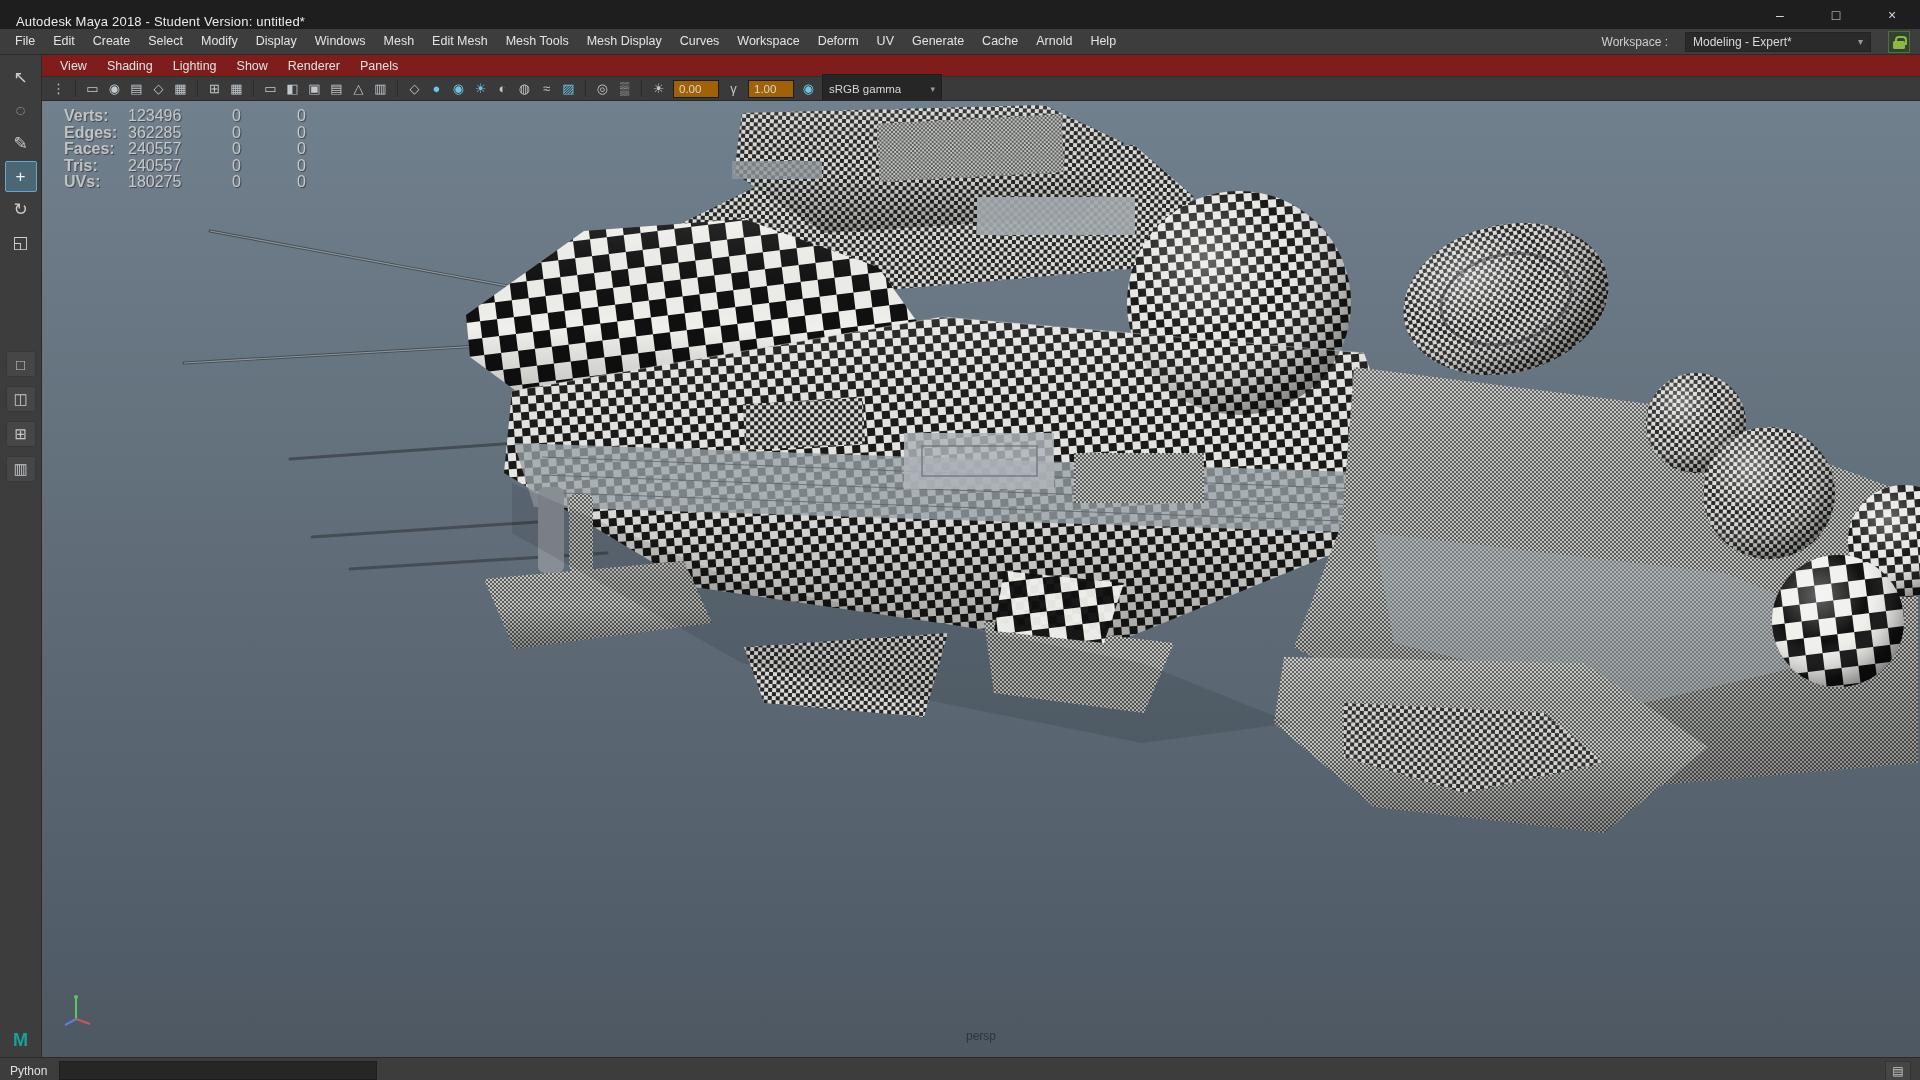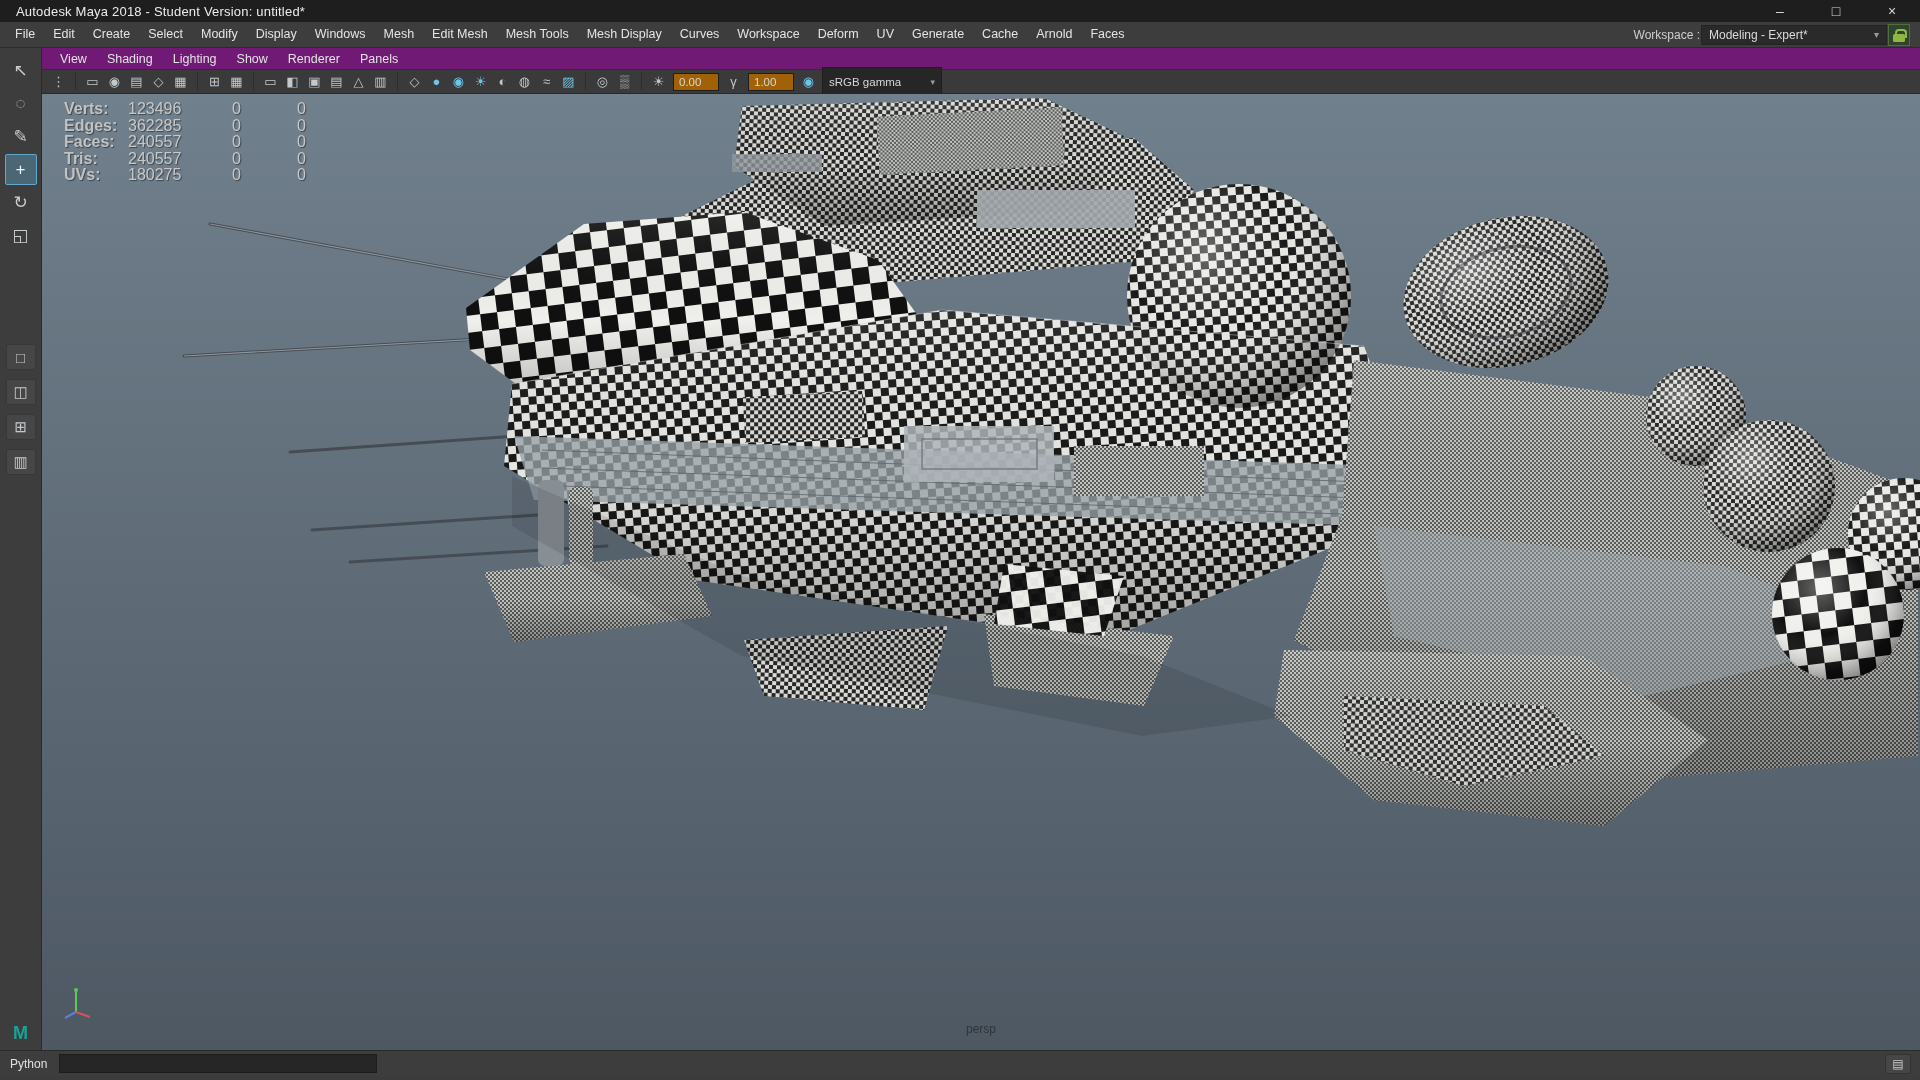--- a/index.html
+++ b/index.html
@@ -7,50 +7,50 @@
   body {
     font-family: "Liberation Sans", sans-serif;
     font-size: 12px;
     background: #3c3c3c;
     color: #dcdcdc;
     overflow: hidden;
     position: relative;
   }
 
   
-  .titlebar { height: 22px; background: #1e1e1e; display: flex; align-items: center; }
+  .titlebar { height: 29px; background: #1e1e1e; display: flex; align-items: flex-end; }
   .titlebar .title { margin-left: 16px; font-size: 13px; color: #ececec; letter-spacing: .2px; }
   .win-controls { margin-left: auto; display: flex; height: 100%; }
   .win-btn { width: 56px; height: 100%; display: flex; align-items: center; justify-content: center; color: #d6d6d6; font-size: 14px; }
 
   
   .menubar { height: 26px; background: #3d3d3d; border-bottom: 1px solid #2b2b2b; display: flex; align-items: center; padding: 0 6px; }
   .menu-item { padding: 0 9px; line-height: 25px; color: #e4e4e4; font-size: 12.5px; cursor: default; white-space: nowrap; }
-  .workspace { margin-left: auto; display: flex; align-items: center; gap: 1px; padding-right: 4px; }
+  .workspace { margin-left: auto; display: flex; align-items: center; gap: 17px; padding-right: 4px; }
   .workspace-label { color: #cfcfcf; }
   .workspace-select { width: 186px; height: 20px; background: #2a2a2a; border: 1px solid #232323; display: flex; align-items: center; padding: 0 7px; color: #dadada; }
   .workspace-select .chev { margin-left: auto; color: #9a9a9a; font-size: 10px; }
   .lock-btn { width: 22px; height: 22px; display: flex; align-items: flex-start; justify-content: center; background: #314231; border: 1px solid #50703a; }
   .lock-shape { position: relative; width: 12px; height: 8px; background: #8db842; border-radius: 1.5px; margin-top: 9px; }
   .lock-shape::before { content: ""; position: absolute; left: 2px; top: -5px; width: 8px; height: 7px; border: 2px solid #8db842; border-bottom: none; border-radius: 4px 4px 0 0; }
 
   
   .main { display: flex; height: 1002px; }
 
   
   .toolbox { width: 42px; background: #3d3d3d; border-right: 1px solid #2b2b2b; display: flex; flex-direction: column; align-items: center; padding-top: 6px; position: relative; }
   .tool-btn { width: 32px; height: 31px; display: flex; align-items: center; justify-content: center; color: #c9ced1; font-size: 17px; margin: 1px 0; border: 1px solid transparent; border-radius: 2px; }
   .tool-btn.selected { background: #4b6675; border-color: #62a7cc; color: #eaf4f9; }
   .layout-group { margin-top: 92px; display: flex; flex-direction: column; gap: 9px; align-items: center; }
   .layout-btn { width: 30px; height: 26px; display: flex; align-items: center; justify-content: center; font-size: 15px; color: #c3c8cb; background: #464646; border: 1px solid #383838; border-radius: 2px; }
   .maya-logo { position: absolute; bottom: 6px; left: 50%; transform: translateX(-50%); font-size: 18px; font-weight: bold; color: #17a398; }
 
   
   .panel-col { flex: 1; display: flex; flex-direction: column; min-width: 0; }
-  .panel-menubar { height: 22px; background: #701a75; display: flex; align-items: center; padding: 0 8px; border-bottom: 1px solid #2e2e2e; }
+  .panel-menubar { height: 22px; background: #7f1d1d; display: flex; align-items: center; padding: 0 8px; border-bottom: 1px solid #2e2e2e; }
   .panel-menu-item { padding: 0 10px; font-size: 12.5px; color: #e2e2e2; }
   .panel-toolbar { height: 24px; background: #3a3a3a; display: flex; align-items: center; padding: 0 6px; gap: 1px; border-bottom: 1px solid #292929; }
   .pt-icon { width: 21px; height: 20px; display: flex; align-items: center; justify-content: center; font-size: 13px; color: #c2c8cc; }
   .pt-icon.accent { color: #6fc5e5; }
   .pt-sep { width: 1px; height: 17px; background: #2c2c2c; margin: 0 5px; }
   .pt-field { width: 46px; height: 18px; background: #a16207; border: 1px solid #1e1e1e; color: #d6d6d6; font-size: 11.5px; padding: 0 5px; font-family: inherit; margin: 0 3px; }
   .pt-dropdown { width: 120px; height: 29px; background: #262626; border: 1px solid #1e1e1e; display: flex; align-items: center; padding: 0 6px; color: #d6d6d6; font-size: 11.5px; margin-left: 2px; }
   .pt-dropdown .chev { margin-left: auto; color: #9a9a9a; font-size: 9px; }
 
   
@@ -97,21 +97,21 @@
   <span class="menu-item">Edit Mesh</span>
   <span class="menu-item">Mesh Tools</span>
   <span class="menu-item">Mesh Display</span>
   <span class="menu-item">Curves</span>
   <span class="menu-item">Workspace</span>
   <span class="menu-item">Deform</span>
   <span class="menu-item">UV</span>
   <span class="menu-item">Generate</span>
   <span class="menu-item">Cache</span>
   <span class="menu-item">Arnold</span>
-  <span class="menu-item">Faces</span>
+  <span class="menu-item">Help</span>
   <div class="workspace">
     <span class="workspace-label">Workspace :</span>
     <div class="workspace-select">
       <span>Modeling - Expert*</span>
       <span class="chev">▾</span>
     </div>
     <div class="lock-btn">
       <span class="lock-shape"></span>
     </div>
   </div>

